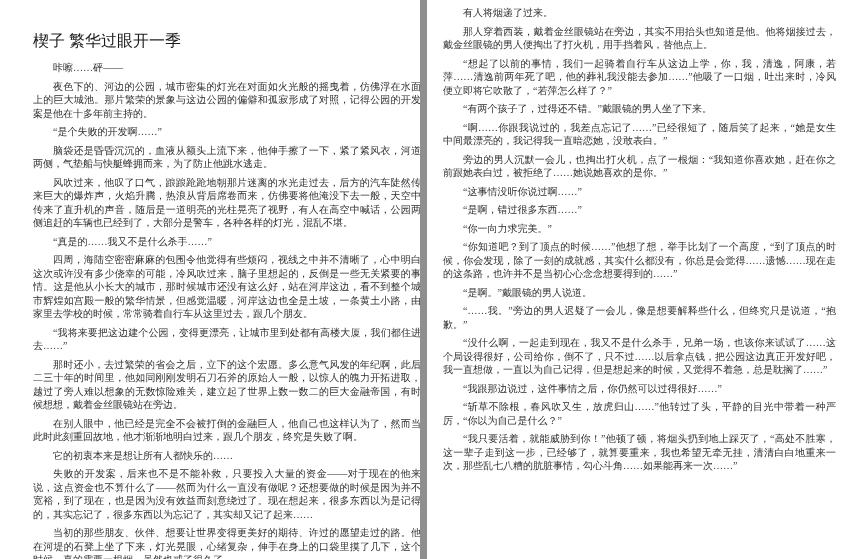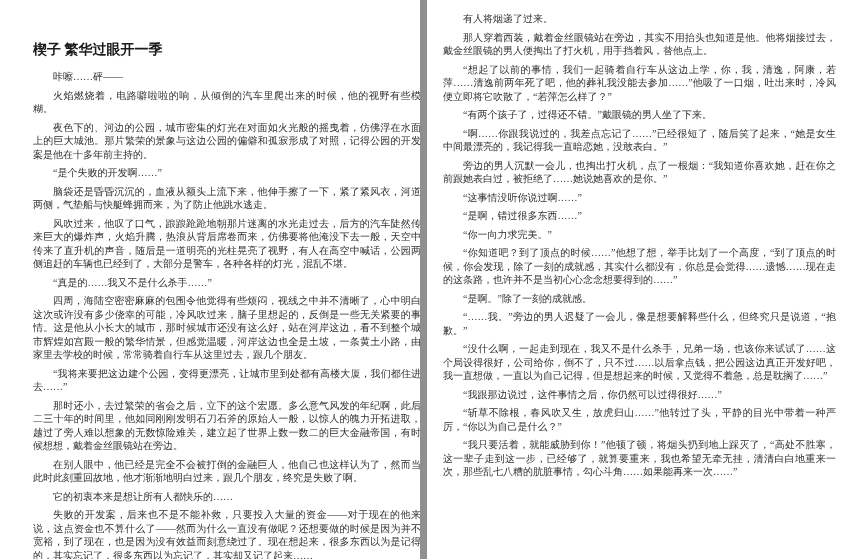--- a/index.html
+++ b/index.html
@@ -28,27 +28,27 @@
     text-align: justify;
   }
   .page-col.left {
     left: 33px;
     width: 388px;
     padding-top: 34px;
   }
   .page-col.right {
     left: 443px;
     width: 393px;
-    padding-top: 12px;
+    padding-top: 6px;
   }
   .chapter-title {
-    font-size: 14px;
-    font-weight: bold;
+    font-size: 16px;
+    font-weight: normal;
     color: #1a1a1a;
-    margin: 9px 0 13px 0;
+    margin: 0 0 13px 0;
     line-height: 14px;
   }
   .paragraphs p {
     margin: 0 0 5px 0;
     text-indent: 2em;
   }
   .divider {
     position: absolute;
     left: 420px;
     top: 0;
@@ -59,21 +59,20 @@
 </style>
 </head>
 <body>
 
 <div class="reader">
 
   <div class="page-col left">
     <h1 class="chapter-title">楔子 繁华过眼开一季</h1>
     <div class="paragraphs">
         <p>咔嚓……砰——</p>
-        <p>火焰燃烧着，电路噼啦啦的响，从倾倒的汽车里爬出来的时候，他的视野有些模糊。</p>
         <p>夜色下的、河边的公园，城市密集的灯光在对面如火光般的摇曳着，仿佛浮在水面上的巨大城池。那片繁荣的景象与这边公园的偏僻和孤寂形成了对照，记得公园的开发案是他在十多年前主持的。</p>
         <p>“是个失败的开发啊……”</p>
         <p>脑袋还是昏昏沉沉的，血液从额头上流下来，他伸手擦了一下，紧了紧风衣，河道两侧，气垫船与快艇蜂拥而来，为了防止他跳水逃走。</p>
         <p>风吹过来，他叹了口气，踉踉跄跄地朝那片迷离的水光走过去，后方的汽车陡然传来巨大的爆炸声，火焰升腾，热浪从背后席卷而来，仿佛要将他淹没下去一般，天空中传来了直升机的声音，随后是一道明亮的光柱晃亮了视野，有人在高空中喊话，公园两侧追赶的车辆也已经到了，大部分是警车，各种各样的灯光，混乱不堪。</p>
         <p>“真是的……我又不是什么杀手……”</p>
         <p>四周，海陆空密密麻麻的包围令他觉得有些烦闷，视线之中并不清晰了，心中明白这次或许没有多少侥幸的可能，冷风吹过来，脑子里想起的，反倒是一些无关紧要的事情。这是他从小长大的城市，那时候城市还没有这么好，站在河岸这边，看不到整个城市辉煌如宫殿一般的繁华情景，但感觉温暖，河岸这边也全是土坡，一条黄土小路，由家里去学校的时候，常常骑着自行车从这里过去，跟几个朋友。</p>
         <p>“我将来要把这边建个公园，变得更漂亮，让城市里到处都有高楼大厦，我们都住进去……”</p>
         <p>那时还小，去过繁荣的省会之后，立下的这个宏愿。多么意气风发的年纪啊，此后二三十年的时间里，他如同刚刚发明石刀石斧的原始人一般，以惊人的魄力开拓进取，越过了旁人难以想象的无数惊险难关，建立起了世界上数一数二的巨大金融帝国，有时候想想，戴着金丝眼镜站在旁边。</p>
         <p>在别人眼中，他已经是完全不会被打倒的金融巨人，他自己也这样认为了，然而当此时此刻重回故地，他才渐渐地明白过来，跟几个朋友，终究是失败了啊。</p>
         <p>它的初衷本来是想让所有人都快乐的……</p>
@@ -89,21 +88,21 @@
         <p>有人将烟递了过来。</p>
         <p>那人穿着西装，戴着金丝眼镜站在旁边，其实不用抬头也知道是他。他将烟接过去，戴金丝眼镜的男人便掏出了打火机，用手挡着风，替他点上。</p>
         <p>“想起了以前的事情，我们一起骑着自行车从这边上学，你，我，清逸，阿康，若萍……清逸前两年死了吧，他的葬礼我没能去参加……”他吸了一口烟，吐出来时，冷风便立即将它吹散了，“若萍怎么样了？”</p>
         <p>“有两个孩子了，过得还不错。”戴眼镜的男人坐了下来。</p>
         <p>“啊……你跟我说过的，我差点忘记了……”已经很短了，随后笑了起来，“她是女生中间最漂亮的，我记得我一直暗恋她，没敢表白。”</p>
         <p>旁边的男人沉默一会儿，也掏出打火机，点了一根烟：“我知道你喜欢她，赶在你之前跟她表白过，被拒绝了……她说她喜欢的是你。”</p>
         <p>“这事情没听你说过啊……”</p>
         <p>“是啊，错过很多东西……”</p>
         <p>“你一向力求完美。”</p>
         <p>“你知道吧？到了顶点的时候……”他想了想，举手比划了一个高度，“到了顶点的时候，你会发现，除了一刻的成就感，其实什么都没有，你总是会觉得……遗憾……现在走的这条路，也许并不是当初心心念念想要得到的……”</p>
-        <p>“是啊。”除了一刻的成就感。</p>
+        <p>“是啊。”戴眼镜的男人说道。</p>
         <p>“……我。”旁边的男人迟疑了一会儿，像是想要解释些什么，但终究只是说道，“抱歉。”</p>
         <p>“没什么啊，一起走到现在，我又不是什么杀手，兄弟一场，也该你来试试了……这个局设得很好，公司给你，倒不了，只不过……以后拿点钱，把公园这边真正开发好吧，我一直想做，一直以为自己记得，但是想起来的时候，又觉得不着急，总是耽搁了……”</p>
         <p>“我跟那边说过，这件事情之后，你仍然可以过得很好……”</p>
         <p>“斩草不除根，春风吹又生，放虎归山……”他转过了头，平静的目光中带着一种严厉，“你以为自己是什么？”</p>
         <p>“我只要活着，就能威胁到你！”他顿了顿，将烟头扔到地上踩灭了，“高处不胜寒，这一辈子走到这一步，已经够了，就算要重来，我也希望无牵无挂，清清白白地重来一次，那些乱七八糟的肮脏事情，勾心斗角……如果能再来一次……”</p>
       </div>
   </div>
 
 </div>
 

